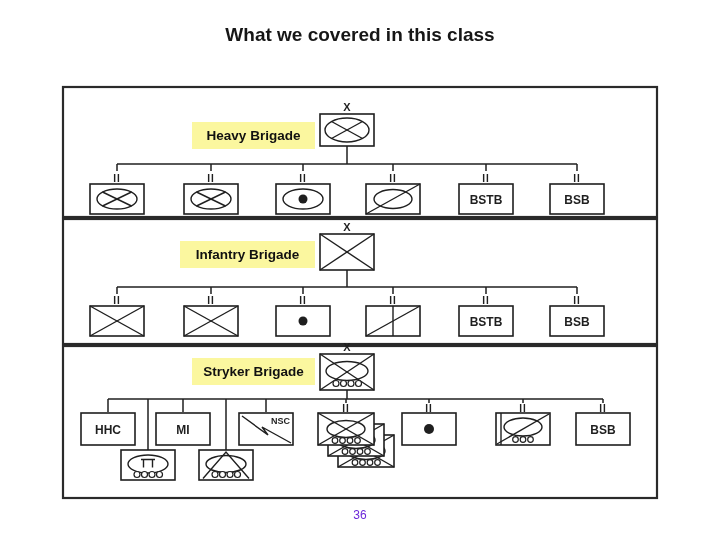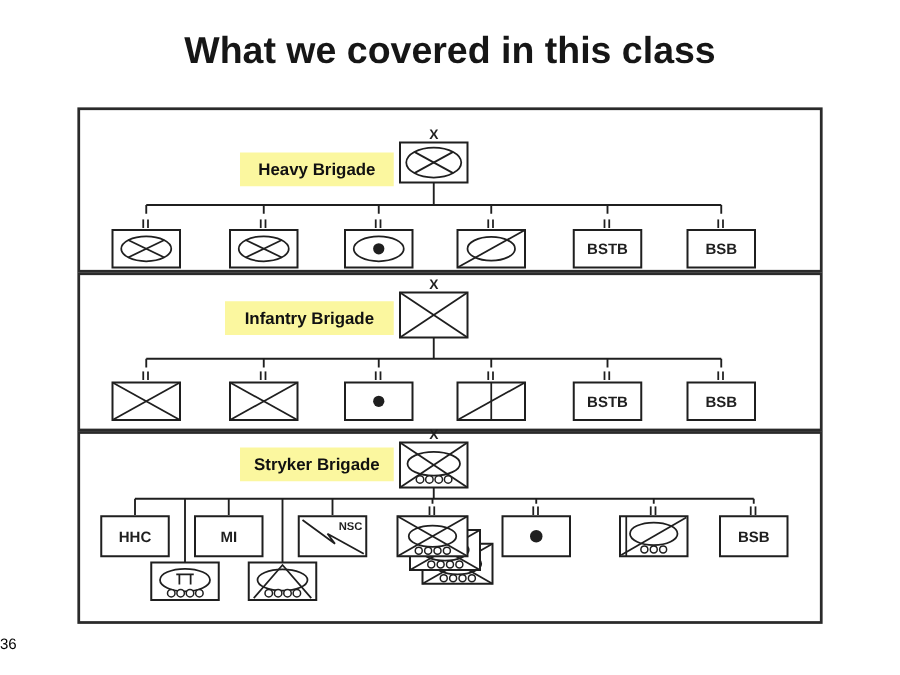--- a/index.html
+++ b/index.html
@@ -1,21 +1,21 @@
 <!DOCTYPE html>
 <html><head>
 <meta charset="utf-8">
 <style>
   html,body{margin:0;padding:0;background:#fff;}
   body{width:720px;height:540px;position:relative;overflow:hidden;
        font-family:"Liberation Sans",sans-serif;}
   .slide-title{position:absolute;top:24px;left:0;width:720px;text-align:center;
-       font-size:30px;font-weight:bold;color:#161616;letter-spacing:0px;}
-  .page-number{position:absolute;top:508px;left:0;width:720px;text-align:left;
-       font-size:12px;color:#000000;}
+       font-size:19px;font-weight:bold;color:#161616;letter-spacing:0px;}
+  .page-number{position:absolute;top:508px;left:0;width:720px;text-align:center;
+       font-size:12px;color:#6d28d9;}
   svg{position:absolute;top:0;left:0;}
   .frame{fill:#fff;stroke:#2a2a2a;stroke-width:2.2;}
   .box{fill:#fff;stroke:#1f1f1f;stroke-width:1.6;}
   .sym{fill:none;stroke:#1f1f1f;stroke-width:1.4;}
   .symfill{fill:#1f1f1f;stroke:none;}
   .wheel{fill:#fff;stroke:#1f1f1f;stroke-width:1.2;}
   .conn{stroke:#1f1f1f;stroke-width:1.5;fill:none;}
   .echelon{font-family:"Liberation Sans",sans-serif;font-weight:bold;font-size:11px;
        fill:#1f1f1f;text-anchor:middle;}
   .echelon2{font-family:"Liberation Sans",sans-serif;font-weight:bold;font-size:10px;

